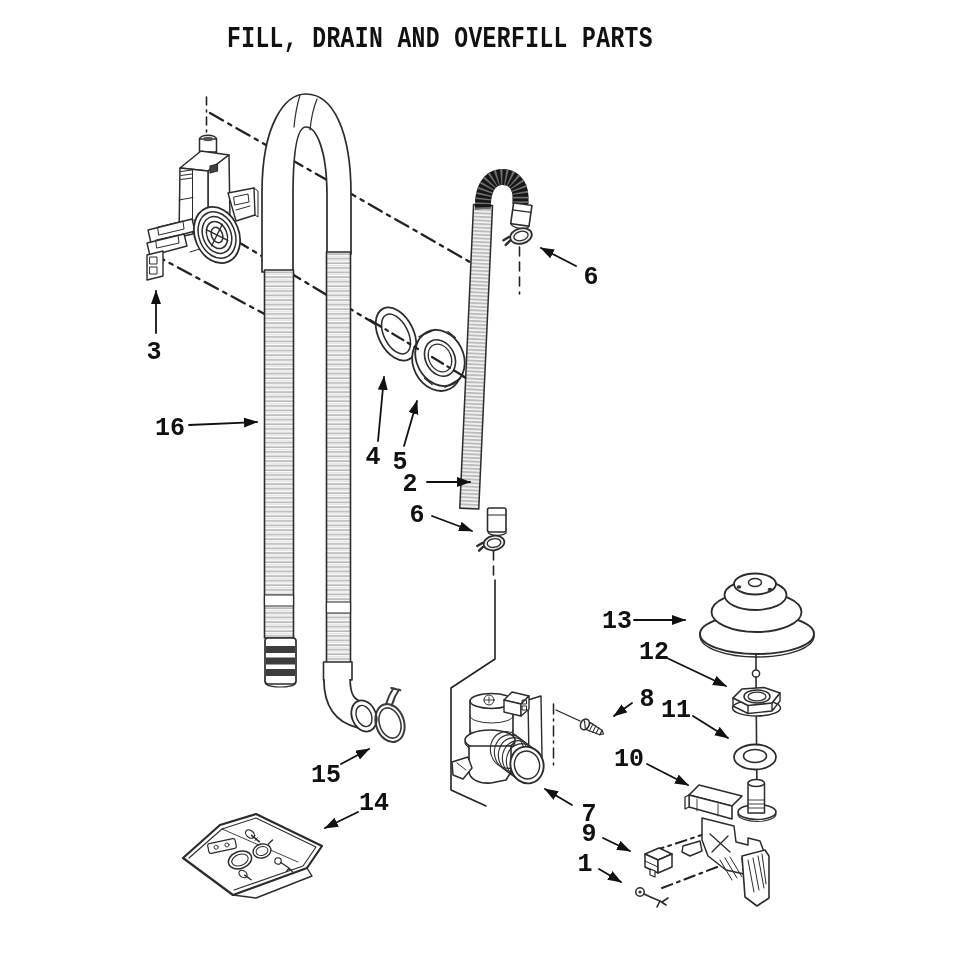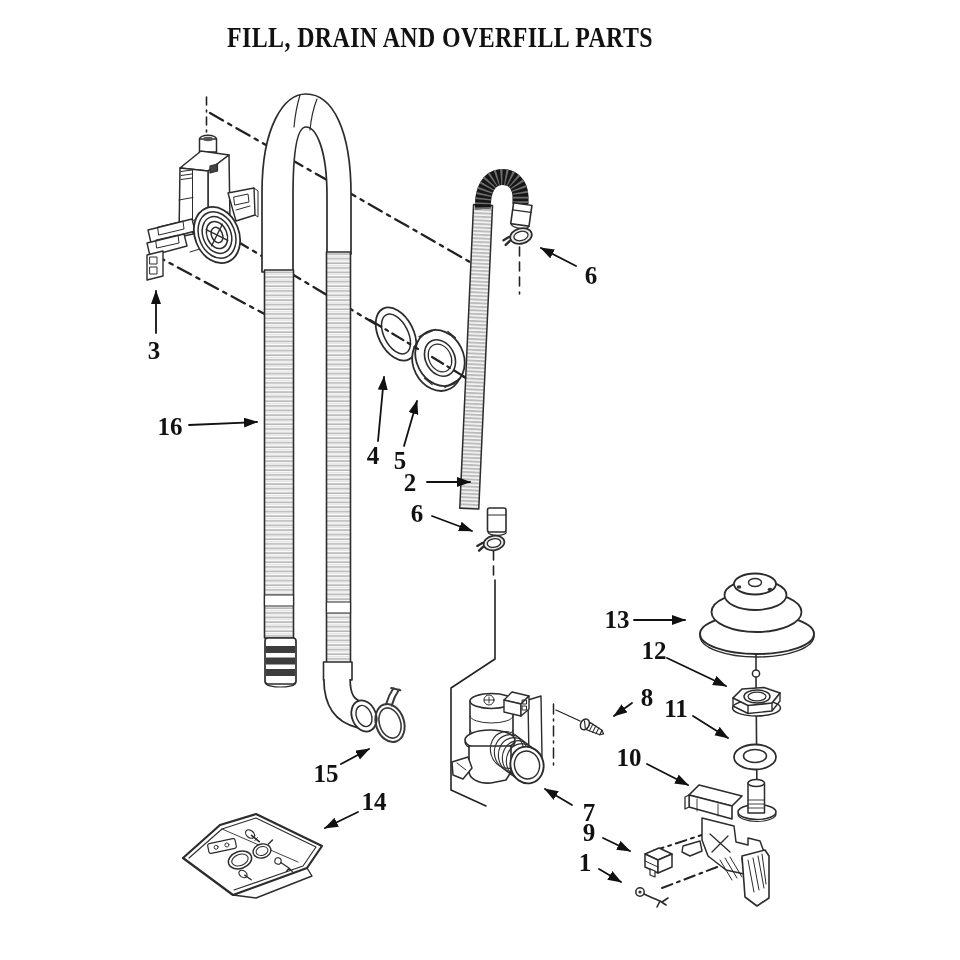--- a/index.html
+++ b/index.html
@@ -1,17 +1,17 @@
 <!DOCTYPE html>
 <html><head>
 <meta charset="utf-8">
 <style>
   html,body{margin:0;padding:0;background:#ffffff;}
   #page{position:relative;width:960px;height:908px;background:#ffffff;overflow:hidden;
-        font-family:Liberation Serif, serif;}
+        font-family:Liberation Mono, monospace;}
   svg{position:absolute;left:0;top:0;}
   text{fill:#111;}
   .callout-num{font-size:25px;font-weight:bold;}
   .title{font-size:30px;font-weight:bold;letter-spacing:0.5px;}
 </style>
 </head>
 <body>
 
 <div id="page">
 <svg width="960" height="960" viewBox="0 0 960 960" xmlns="http://www.w3.org/2000/svg">

